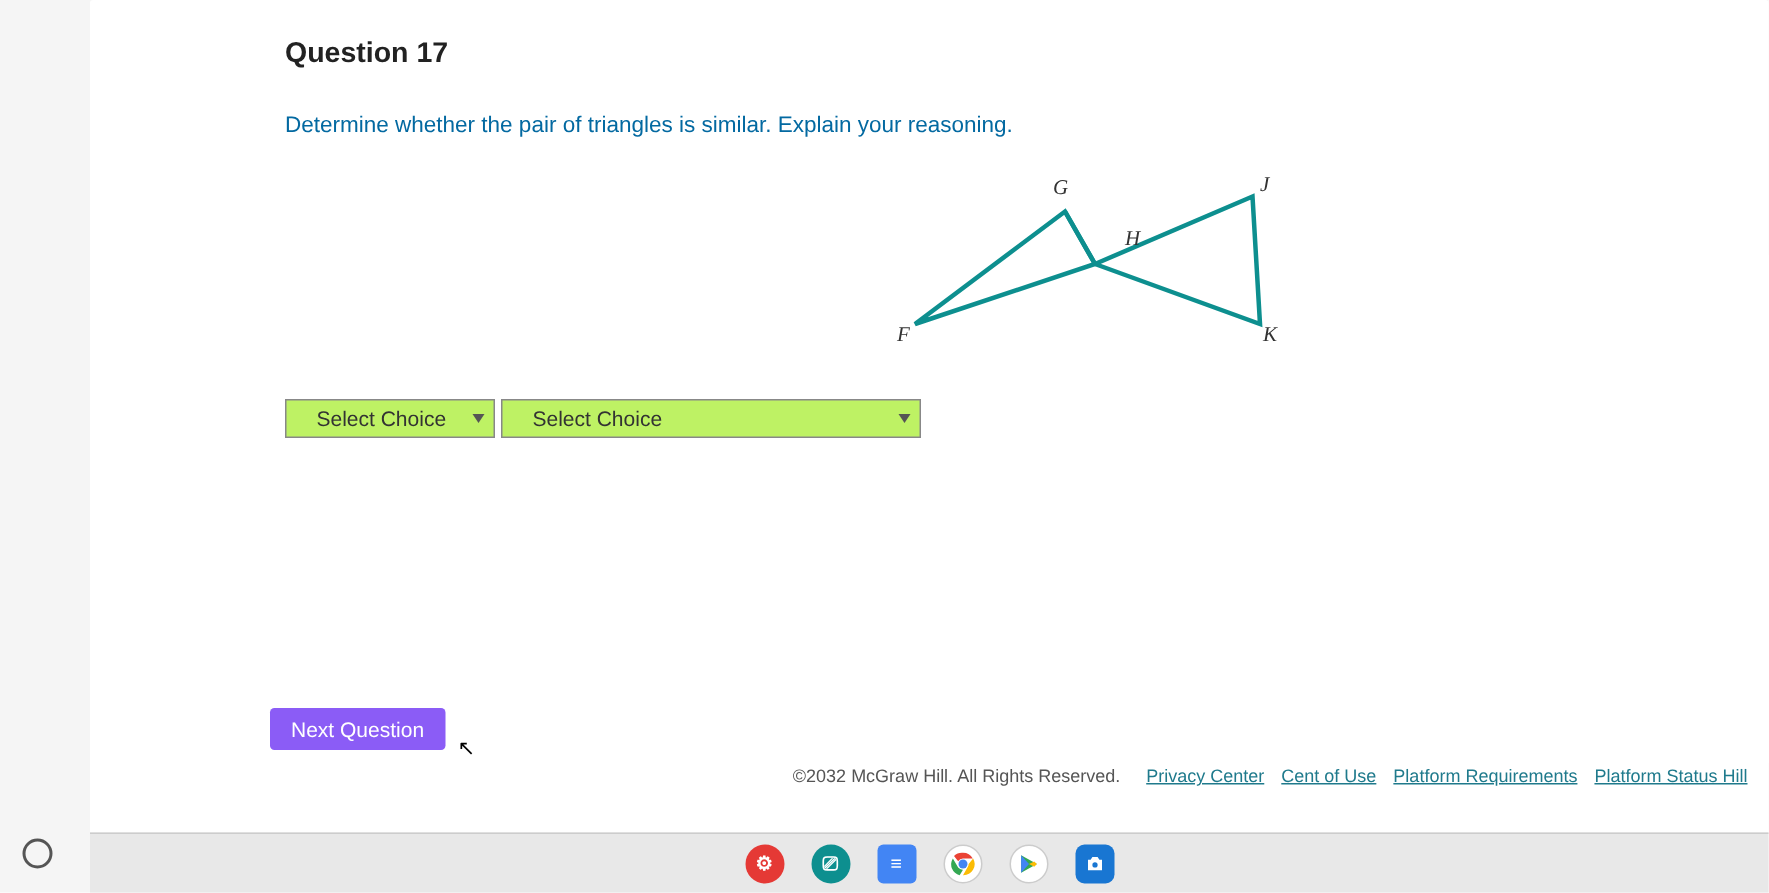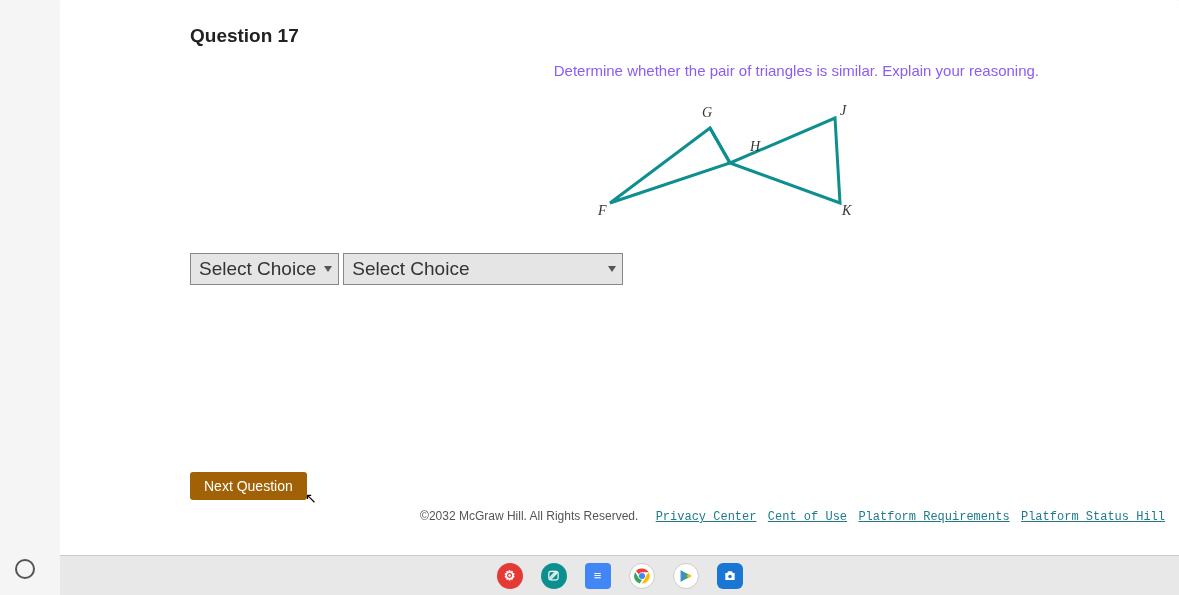--- a/index.html
+++ b/index.html
@@ -19,51 +19,50 @@
     width: 1119px;
     height: 560px;
     position: relative;
     padding: 25px 140px 0 130px;
     border-radius: 2px;
   }
   .question-title {
     font-weight: 700;
     font-size: 19px;
     color: #222;
-    margin-bottom: 15px;
+    margin-bottom: 28px;
   }
   .prompt {
     font-size: 15px;
-    color: #8b5cf6;
+    color: #0369a1;
     margin-bottom: 24px;
-    text-align: right;
   }
   .figure-area {
     position: relative;
     height: 140px;
     margin-left: 400px;
   }
   .vlabel {
     position: absolute;
     font-size: 14px;
     font-style: italic;
     color: #333;
     font-family: "Times New Roman", serif;
   }
   .selects {
     margin-top: 10px;
     display: flex;
     gap: 4px;
   }
   .sel {
     border: 1px solid #888;
-    background: #e5e5e5;
-    font-size: 19px;
+    background: #bef264;
+    font-size: 14px;
     color: #333;
-    padding: 4px 22px 4px 8px;
+    padding: 4px 22px 4px 20px;
     position: relative;
     cursor: pointer;
     min-width: 140px;
   }
   .sel.wide { min-width: 280px; }
   .sel::after {
     content: "";
     position: absolute;
     right: 6px;
     top: 50%;
@@ -74,23 +73,23 @@
   }
   .sel-suffix {
     position: absolute;
     right: -10px;
     top: 4px;
     font-size: 14px;
     color: #333;
   }
   .next-btn {
     position: absolute;
-    left: 130px;
+    left: 120px;
     bottom: 60px;
-    background: #a16207;
+    background: #8b5cf6;
     color: #fff;
     padding: 6px 14px;
     font-size: 14px;
     border-radius: 3px;
     cursor: pointer;
   }
   .cursor {
     position: absolute;
     left: 245px;
     bottom: 54px;
@@ -101,21 +100,20 @@
     position: absolute;
     bottom: 36px;
     right: 10px;
     font-size: 12px;
     color: #555;
   }
   .footer-text a {
     color: #1f7a8c;
     text-decoration: underline;
     margin: 0 4px;
-    font-family: Liberation Mono, monospace;
   }
   .taskbar {
     position: absolute;
     bottom: 0;
     left: 60px;
     right: 0;
     height: 40px;
     background: #e8e8e8;
     display: flex;
     align-items: center;

